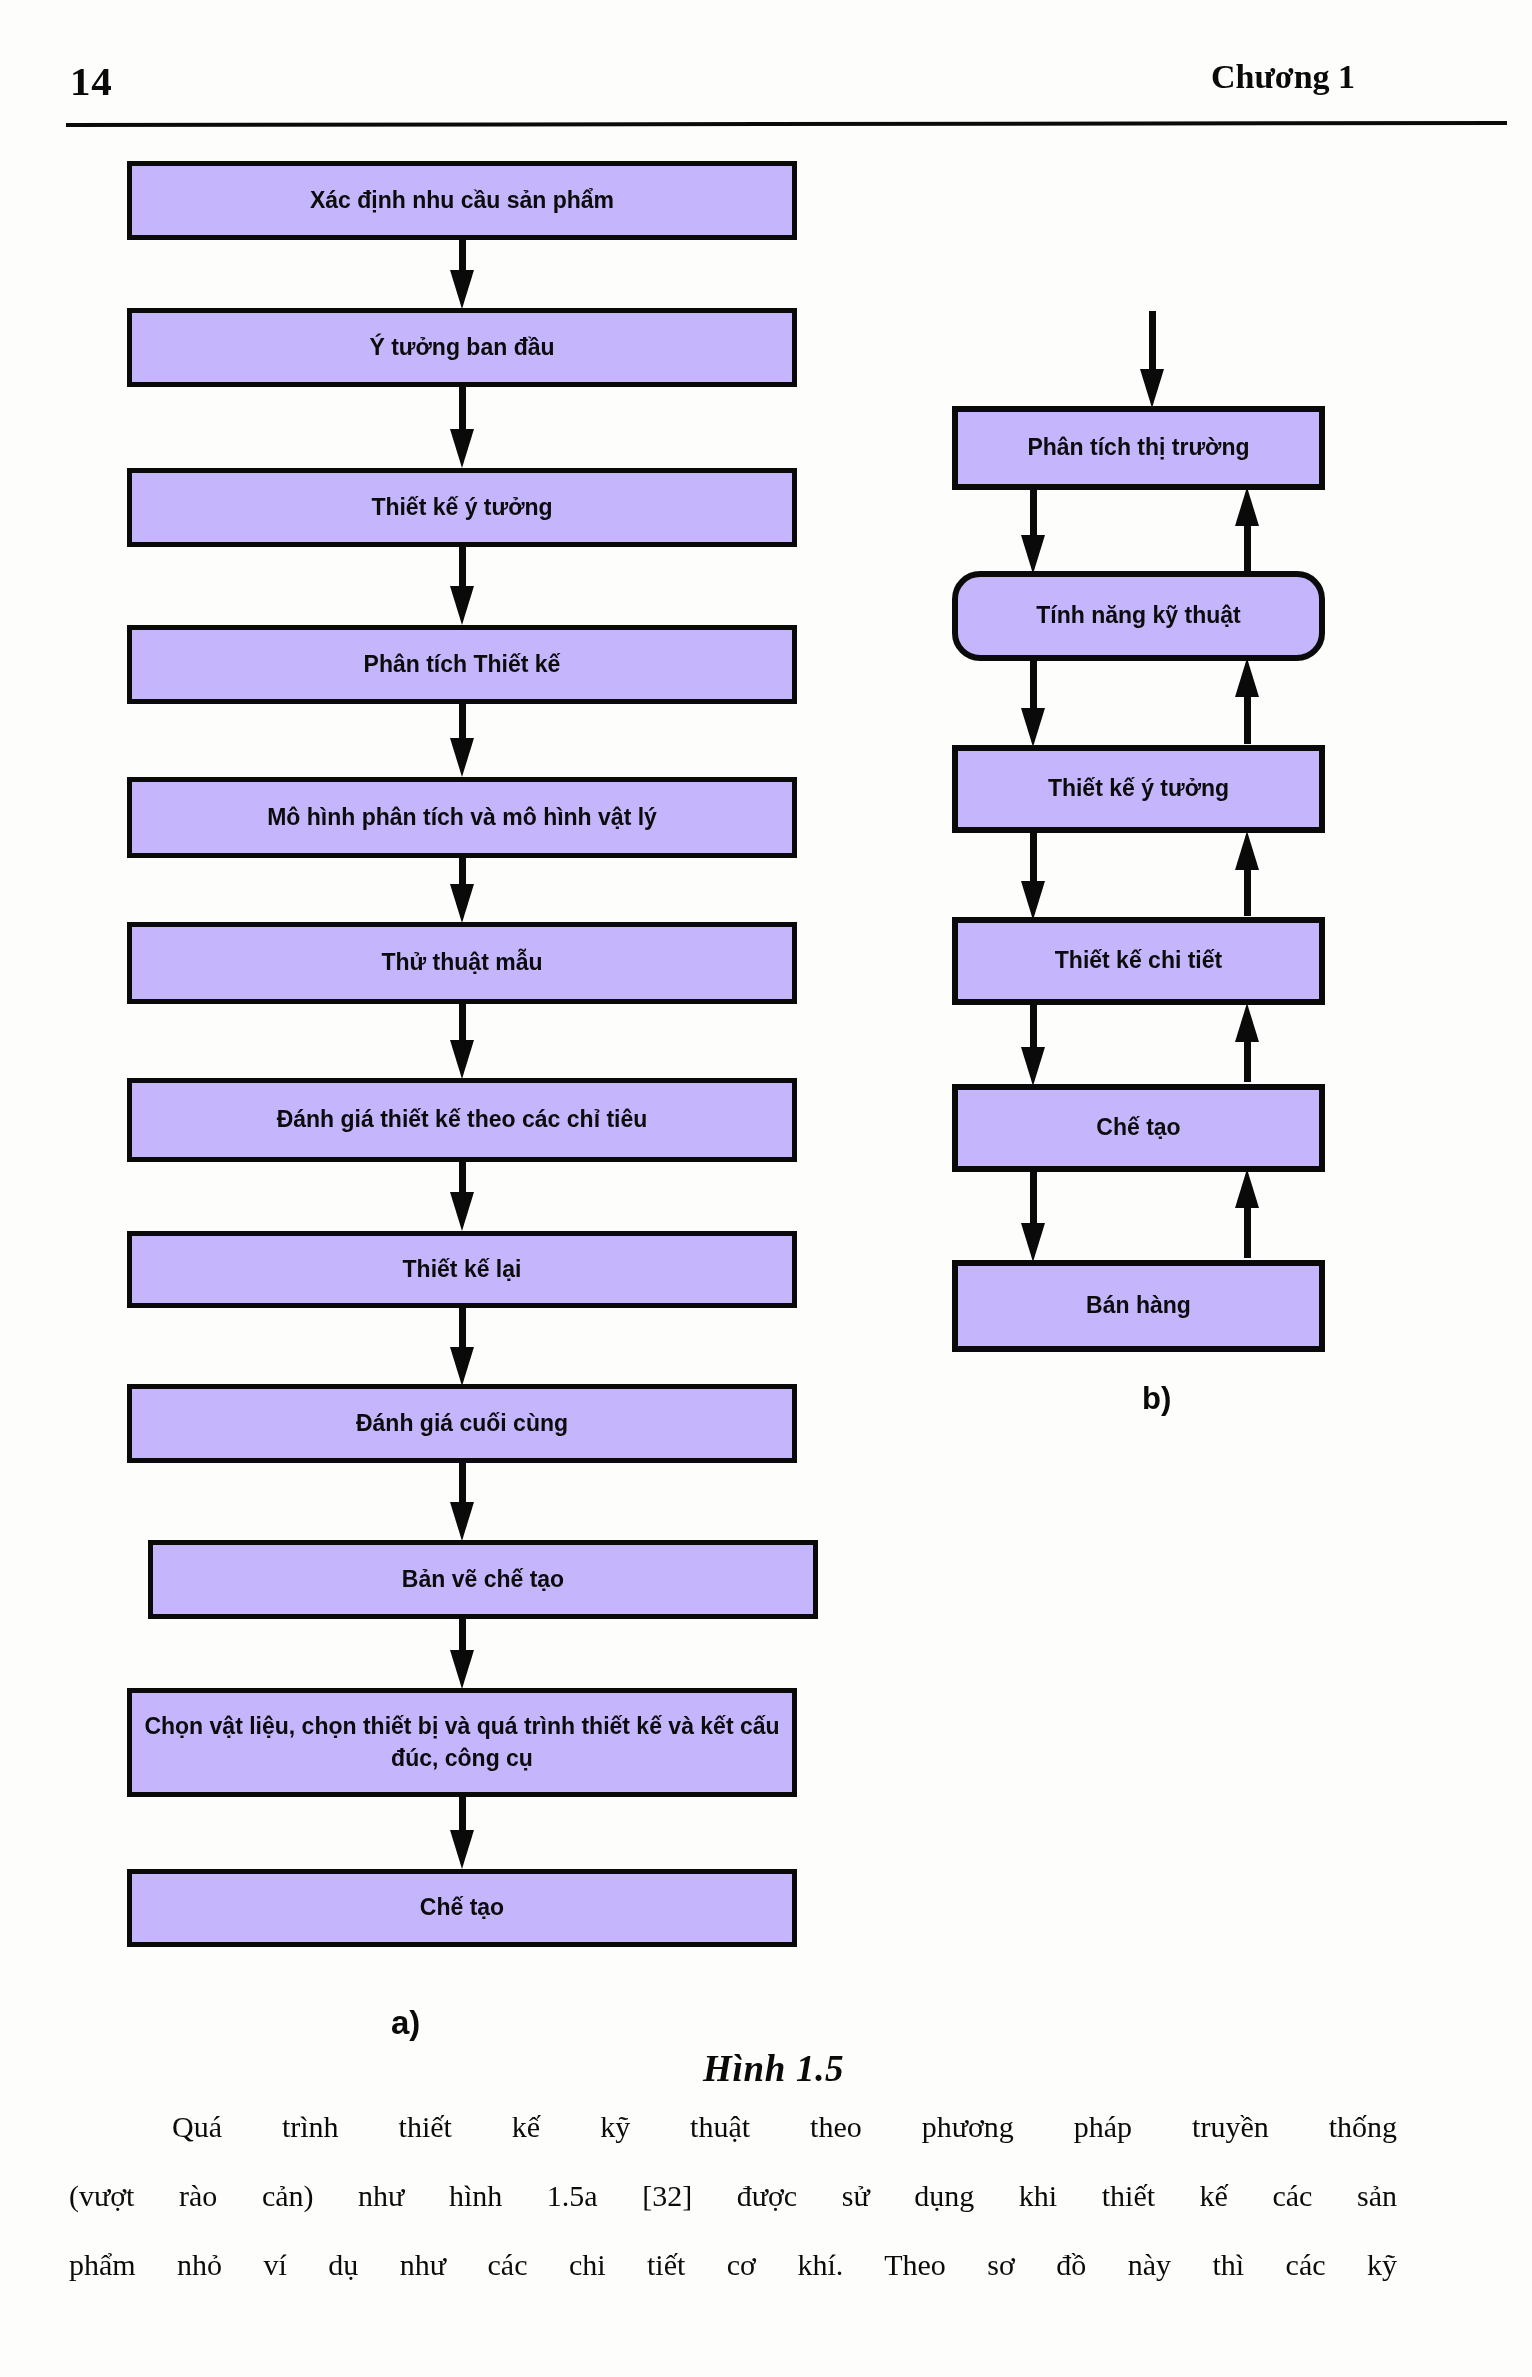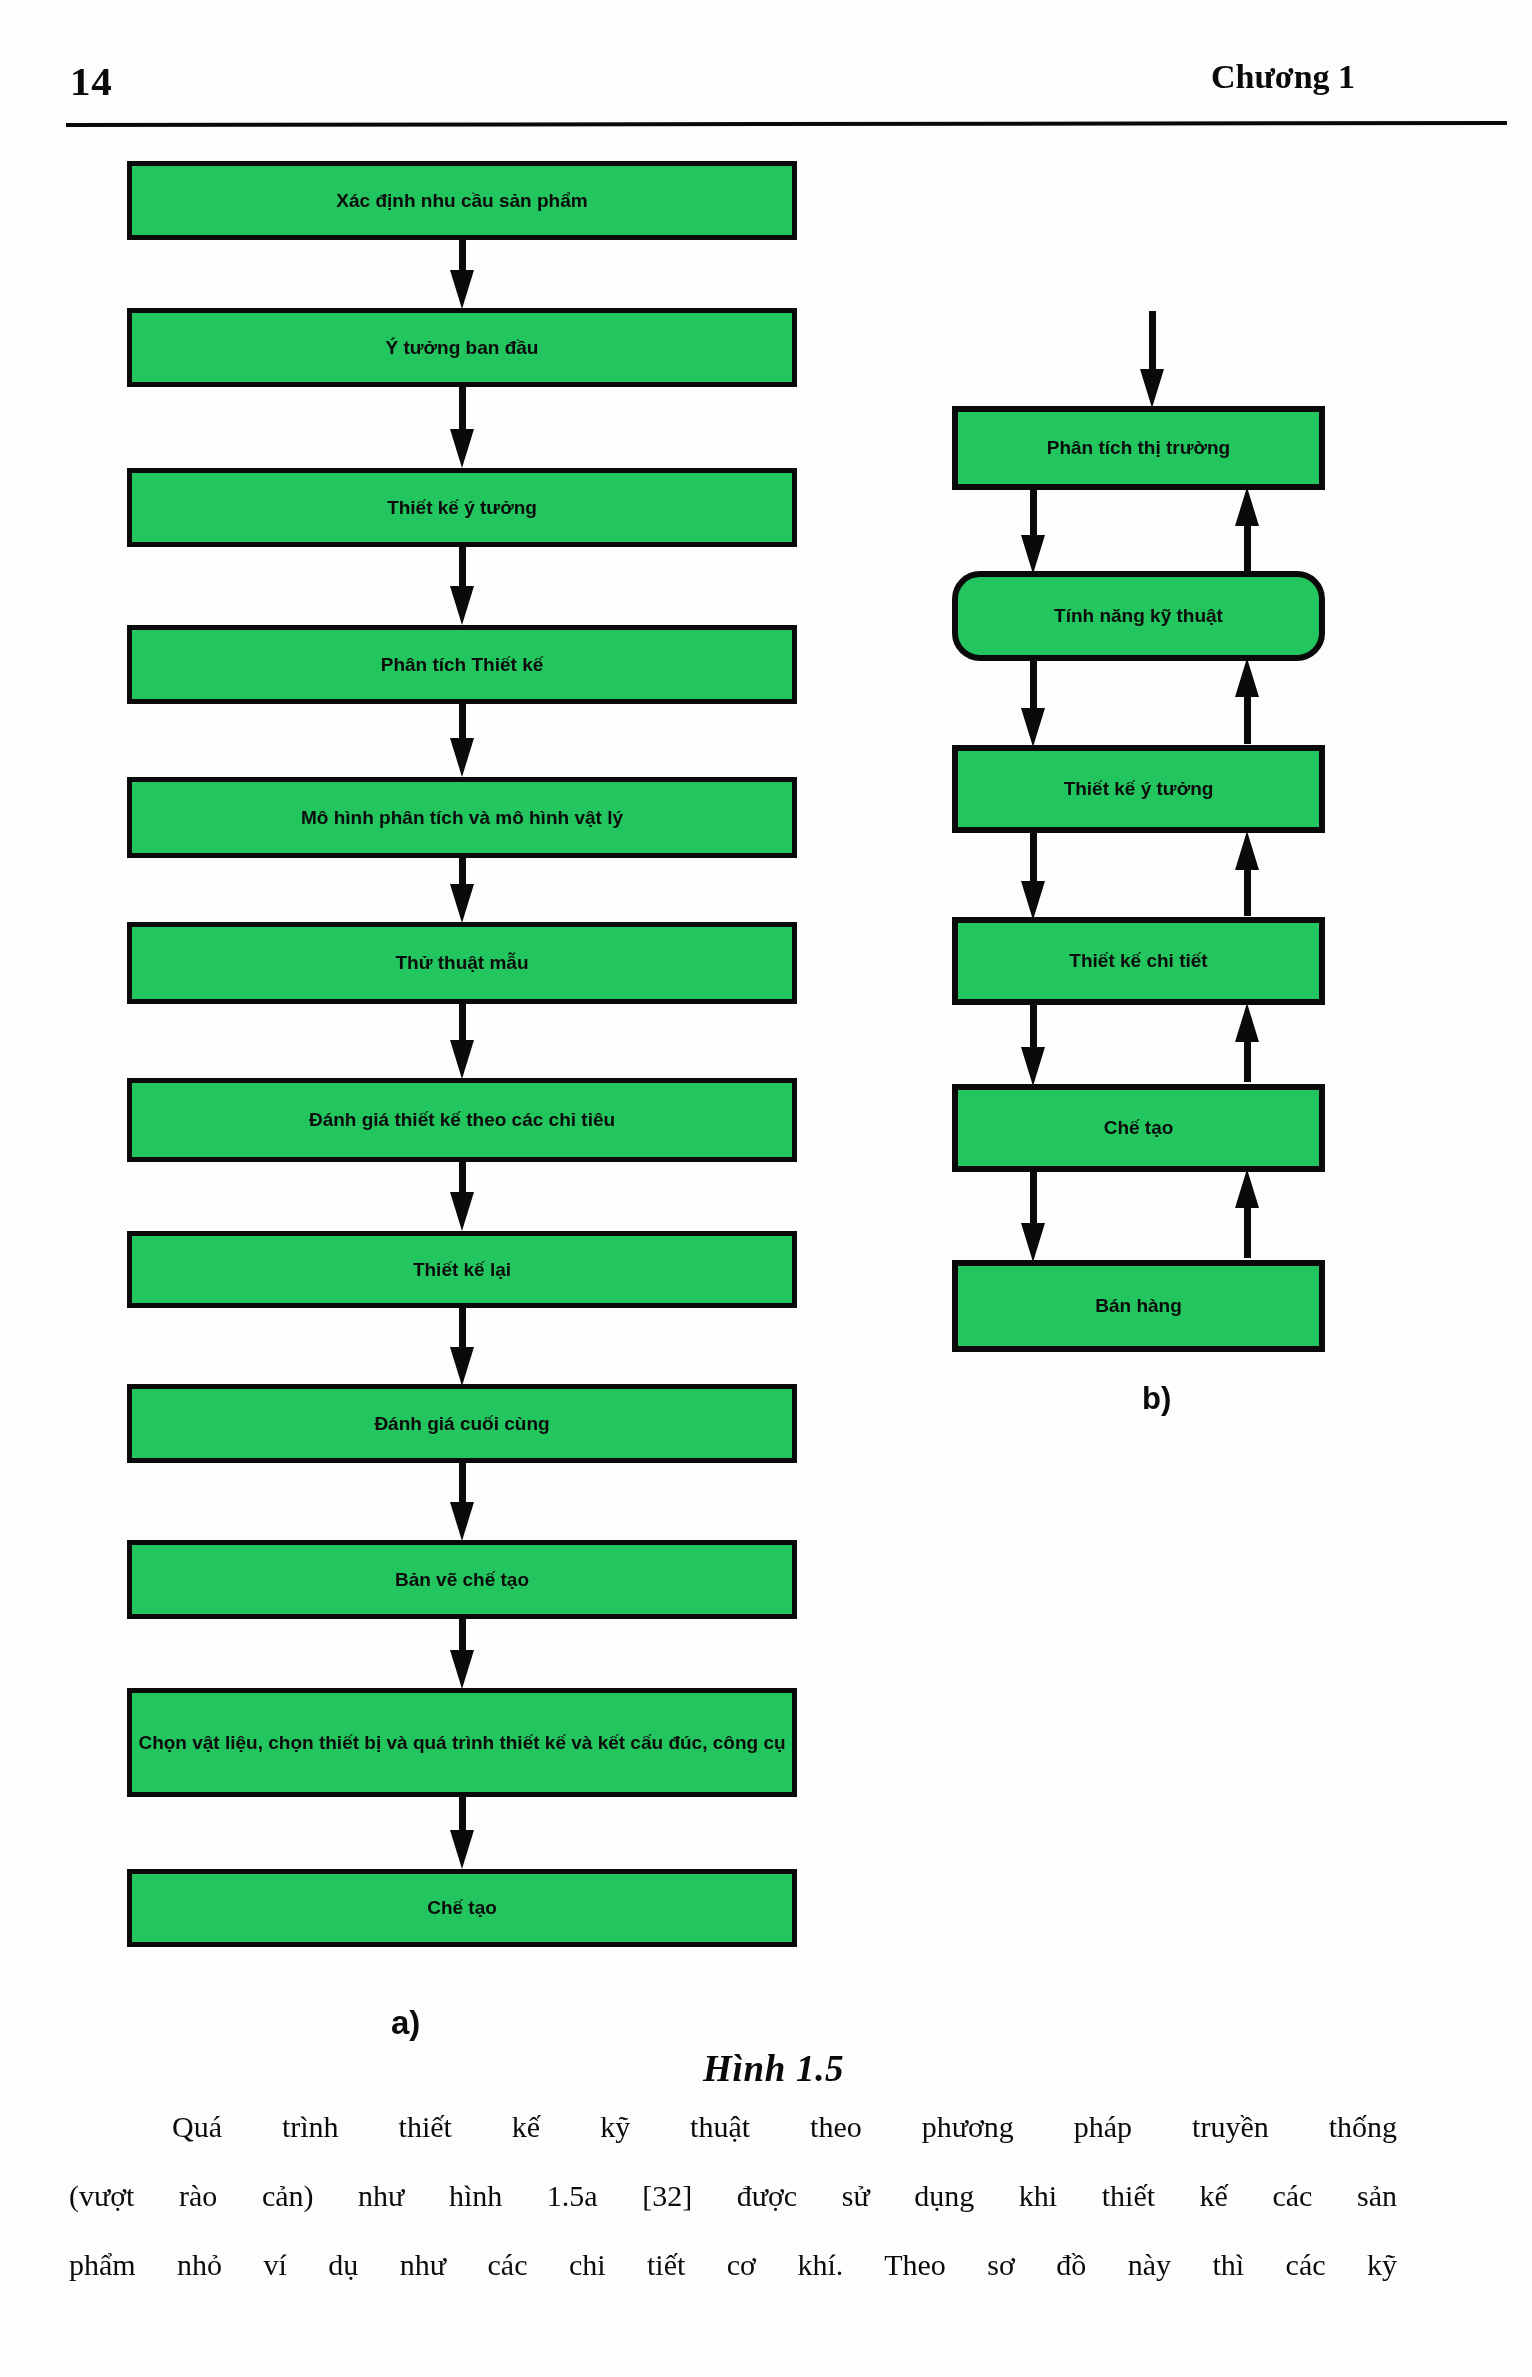--- a/index.html
+++ b/index.html
@@ -22,24 +22,24 @@
     font-family:"Liberation Serif", serif;
     font-size:34px;font-weight:bold;
   }
   .header-rule{
     position:absolute;left:66px;top:122px;width:1441px;height:3.7px;
     background:#0a0a0a;transform:rotate(-0.08deg);
   }
   
   .fbox{
     position:absolute;box-sizing:border-box;
-    border:5.2px solid #0a0a0a;background:#22c55e;
+    border:5.2px solid #0a0a0a;background:#c4b5fd;
     display:flex;align-items:center;justify-content:center;
     text-align:center;
-    font-size:19px;font-weight:bold;line-height:1.35;
+    font-size:23px;font-weight:bold;line-height:1.35;
     color:#0c0c0c;
   }
   .fbox.a{left:127px;width:670px;}
   .fbox.b{left:952px;width:373px;border-width:6px;align-items:center;}
   .fbox span{display:block;max-width:86%;}
   
   .varrow-down{position:absolute;width:6.7px;background:#0a0a0a;}
   .varrow-down::after{
     content:"";position:absolute;left:50%;bottom:-37px;transform:translateX(-50%);
     border-style:solid;border-color:transparent;
@@ -117,21 +117,21 @@
   <div class="fbox a" style="top:1231px;height:77px;">
       <span>Thiết kế lại</span>
     </div>
   <div class="varrow-down" style="left:459px;top:1307px;height:42px;"></div>
 
   <div class="fbox a" style="top:1384px;height:79px;">
       <span>Đánh giá cuối cùng</span>
     </div>
   <div class="varrow-down" style="left:459px;top:1462px;height:42px;"></div>
 
-  <div class="fbox a" style="top:1540px;height:79px;">
+  <div class="fbox a" style="top:1540px;height:79px;margin-left:21px;">
       <span>Bản vẽ chế tạo</span>
     </div>
   <div class="varrow-down" style="left:459px;top:1618px;height:34px;"></div>
 
   <div class="fbox a" style="top:1688px;height:109px;">
       <span style="max-width:674px;">Chọn vật liệu, chọn thiết bị và quá trình thiết kế và kết cấu đúc, công cụ</span>
     </div>
   <div class="varrow-down" style="left:459px;top:1795px;height:37px;"></div>
 
   <div class="fbox a" style="top:1869px;height:78px;">

